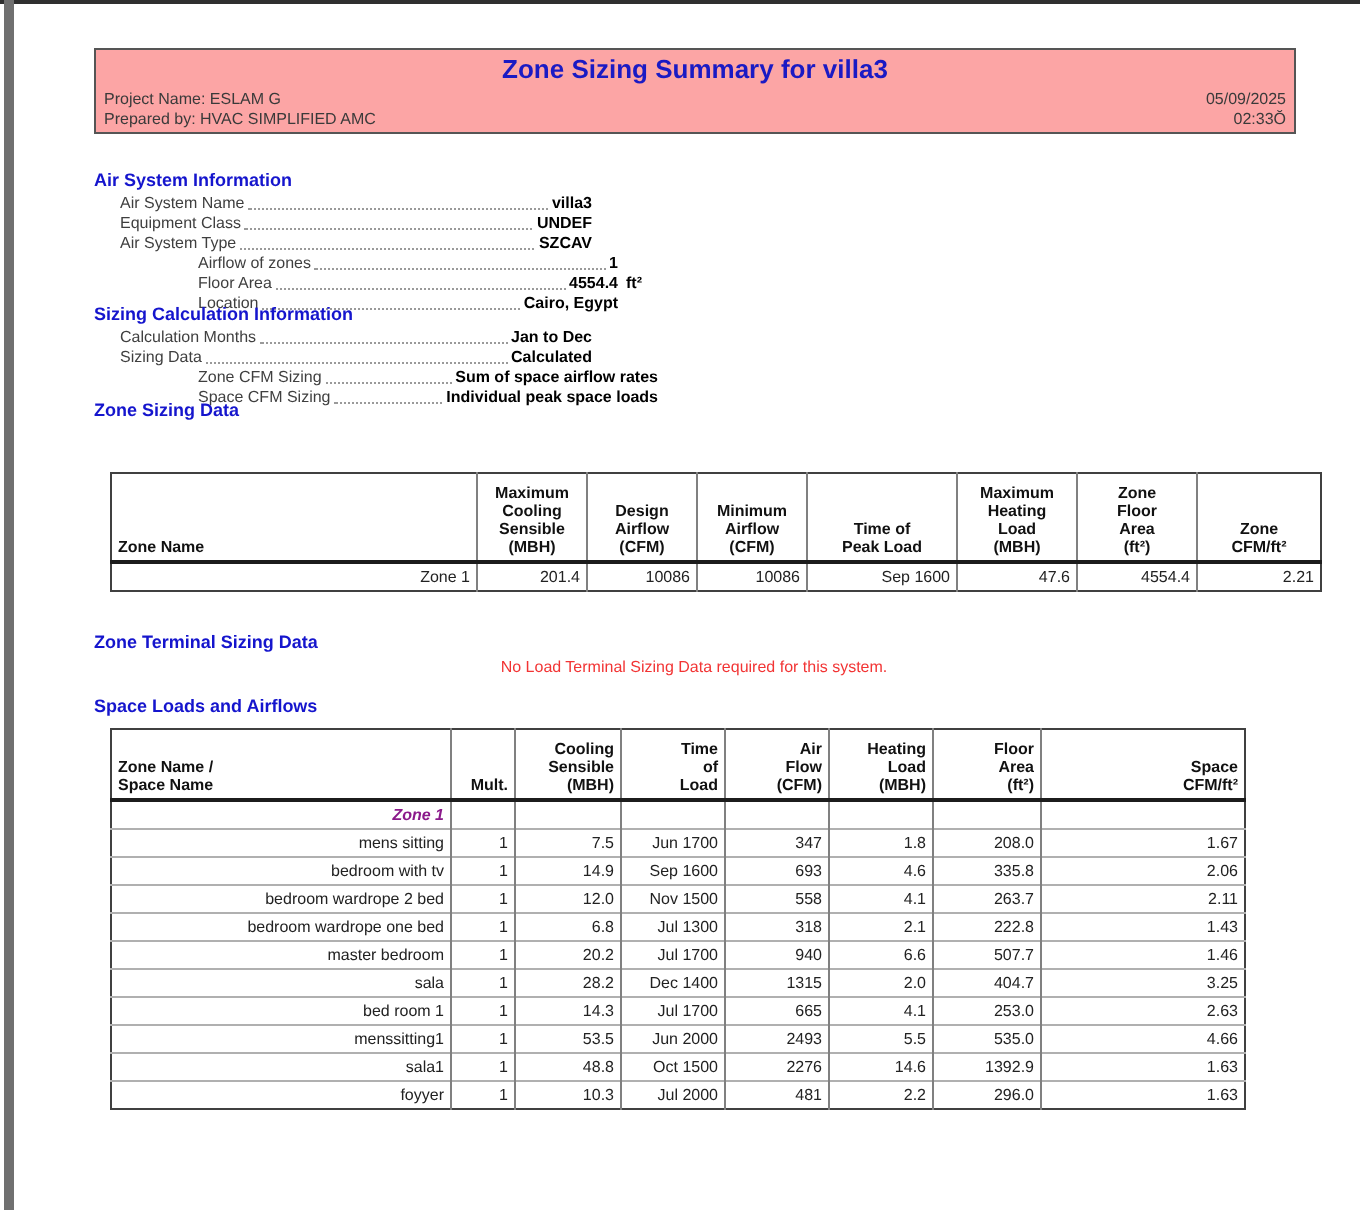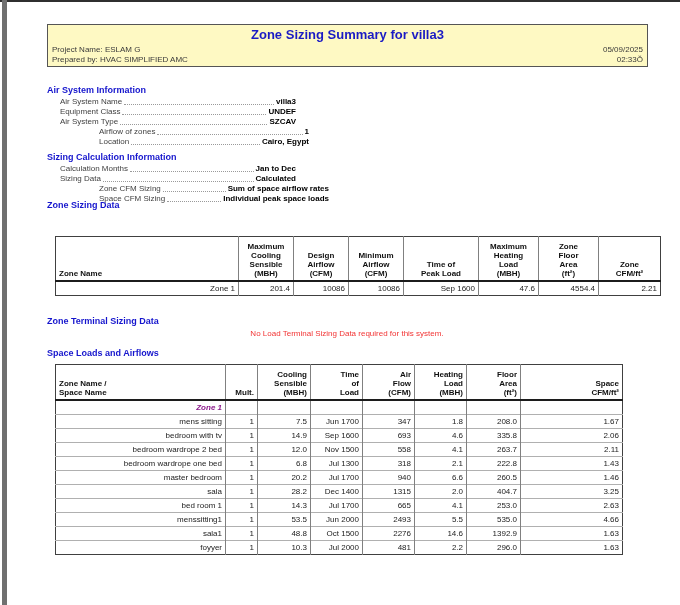--- a/index.html
+++ b/index.html
@@ -4,21 +4,21 @@
 <style>
   html,body{margin:0;padding:0;background:#fff;}
   .page{
     position:relative;width:680px;height:605px;background:#ffffff;overflow:hidden;
     font-family:"Liberation Sans","DejaVu Sans",sans-serif;color:#222;
   }
   .edge-top{position:absolute;left:0;top:0;width:680px;height:2px;background:#2f2f2f;}
   .edge-left{position:absolute;left:2px;top:0;width:5px;height:605px;background:#707070;}
 
   
-  .header-box{position:absolute;left:47px;top:24px;width:599px;height:41px;border:1px solid #555;background:#fef9c3;}
+  .header-box{position:absolute;left:47px;top:24px;width:599px;height:41px;border:1px solid #555;background:#fca5a5;}
   .report-title{margin-top:2px;text-align:center;font-size:13px;font-weight:bold;color:#1a1ac4;}
   .header-meta{position:absolute;left:4px;right:4px;bottom:2px;display:flex;justify-content:space-between;font-size:8px;line-height:9.5px;color:#3a3a3a;}
   .meta-right{text-align:right;}
 
   
   .sec-heading{position:absolute;left:47px;font-size:9px;font-weight:bold;color:#1515cd;}
 
   
   .info-block{position:absolute;left:47px;width:600px;}
   .info-cols{display:flex;flex-direction:column;}
@@ -86,20 +86,26 @@
             <span class="dots"></span>
             <span class="val">SZCAV</span>
         </div>
       </div>
       <div class="info-col-right">
         <div class="info-row">
           <span class="lbl">Airflow of zones</span>
             <span class="dots"></span>
             <span class="val">1</span>
             <span class="unit"></span>
+        </div>
+        <div class="info-row">
+          <span class="lbl">Floor Area</span>
+            <span class="dots"></span>
+            <span class="val">4554.4</span>
+            <span class="unit">ft²</span>
         </div>
         <div class="info-row">
           <span class="lbl">Location</span>
             <span class="dots"></span>
             <span class="val">Cairo, Egypt</span>
             <span class="unit"></span>
         </div>
       </div>
     </div>
   </div>
@@ -277,21 +283,21 @@
           <td>222.8</td>
           <td>1.43</td>
         </tr>
         <tr>
           <td>master bedroom</td>
           <td>1</td>
           <td>20.2</td>
           <td>Jul 1700</td>
           <td>940</td>
           <td>6.6</td>
-          <td>260.5</td>
+          <td>507.7</td>
           <td>1.46</td>
         </tr>
         <tr>
           <td>sala</td>
           <td>1</td>
           <td>28.2</td>
           <td>Dec 1400</td>
           <td>1315</td>
           <td>2.0</td>
           <td>404.7</td>

